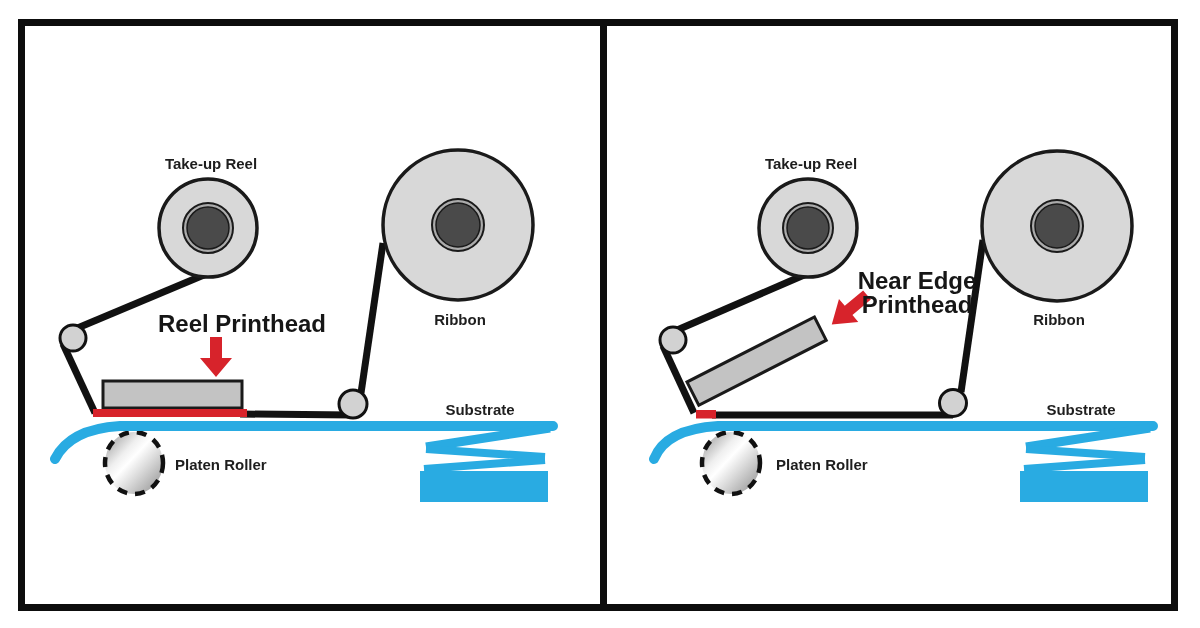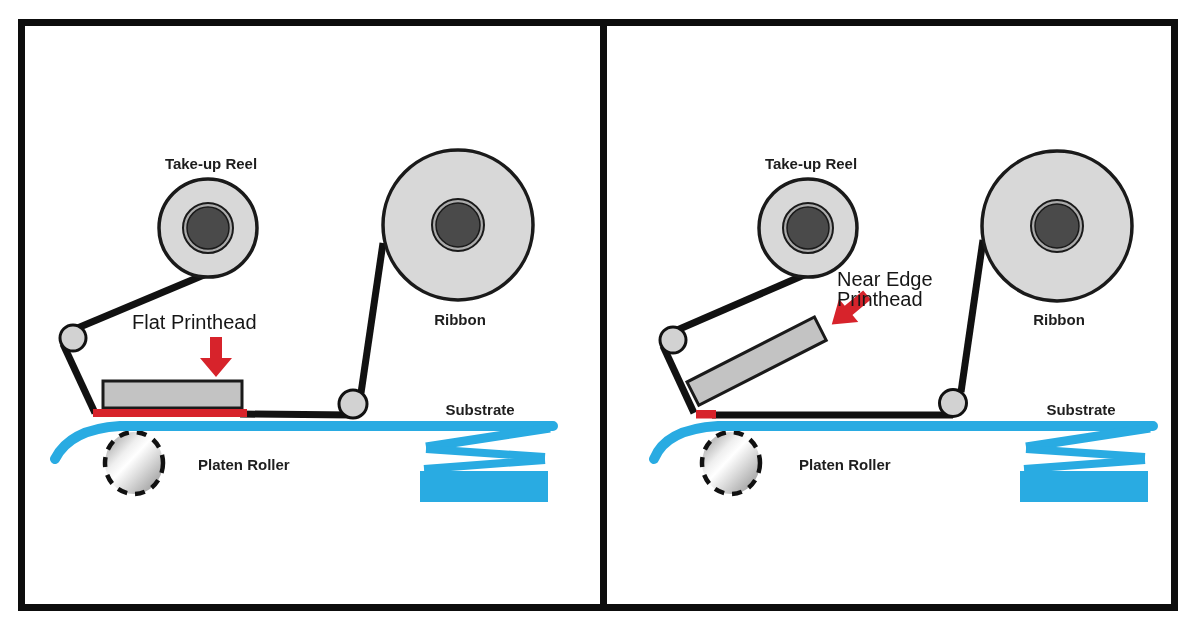--- a/index.html
+++ b/index.html
@@ -12,24 +12,24 @@
     border:7px solid #0D0D0D;box-sizing:border-box;
   }
   .divider{
     position:absolute;left:600px;top:19px;width:7px;height:592px;background:#0D0D0D;
   }
   svg.diagram{position:absolute;left:0;top:0;}
   .lbl{
     position:absolute;font-weight:bold;font-size:15px;line-height:1.0;
     text-align:center;white-space:nowrap;color:#1E1E1E;
   }
-  .lbl-left{text-align:right;margin-left:23px;}
+  .lbl-left{text-align:right;}
   .ph-title{
-    position:absolute;font-weight:normal;font-size:20px;line-height:1.0;
-    color:#161616;letter-spacing:0px;
+    position:absolute;font-weight:bold;font-size:24px;line-height:1.0;
+    text-align:center;color:#161616;letter-spacing:0px;
   }
   .ph-title span{display:block;}
 </style>
 </head>
 <body>
 
 <div class="canvas">
 
   <svg class="diagram" width="1200" height="628" viewBox="0 0 1200 628">
     <defs>
@@ -128,21 +128,21 @@
   </svg>
 
   <div class="frame"></div>
   <div class="divider"></div>
 
   <div class="lbl" style="left:131px;top:156px;width:160px;">Take-up Reel</div>
   <div class="lbl" style="left:400px;top:312px;width:120px;">Ribbon</div>
   <div class="lbl" style="left:420px;top:402px;width:120px;">Substrate</div>
   <div class="lbl lbl-left" style="left:175px;top:457px;">Platen Roller</div>
   <div class="ph-title" style="left:132px;top:312px;width:220px;">
-    <span>Flat Printhead</span>
+    <span>Reel Printhead</span>
   </div>
 
   <div class="lbl" style="left:731px;top:156px;width:160px;">Take-up Reel</div>
   <div class="lbl" style="left:999px;top:312px;width:120px;">Ribbon</div>
   <div class="lbl" style="left:1021px;top:402px;width:120px;">Substrate</div>
   <div class="lbl lbl-left" style="left:776px;top:457px;">Platen Roller</div>
   <div class="ph-title" style="left:837px;top:269px;width:160px;">
     <span>Near Edge</span>
     <span>Printhead</span>
   </div>

